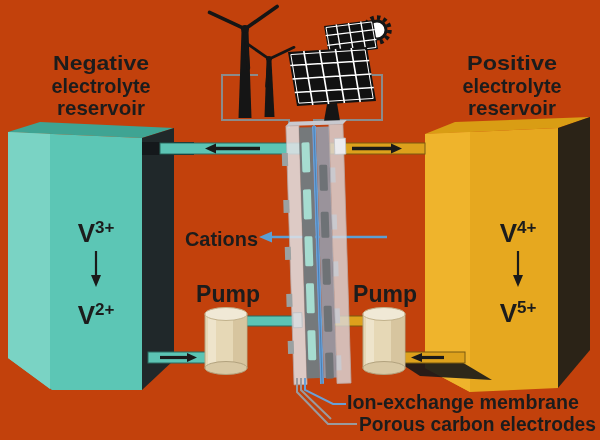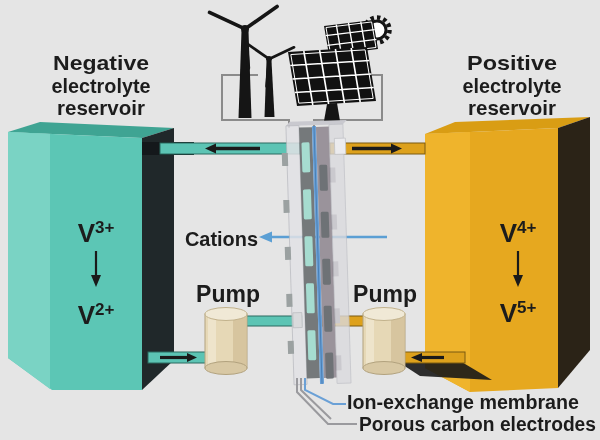--- a/index.html
+++ b/index.html
@@ -1,16 +1,16 @@
 <!DOCTYPE html>
 <html><head>
 <meta charset="utf-8">
 <style>
   html,body{margin:0;padding:0;background:#ffffff;}
-  .stage{position:relative;width:600px;height:440px;background:#e5e5e5;overflow:hidden;}
+  .stage{position:relative;width:600px;height:440px;background:#c2410c;overflow:hidden;}
   svg{display:block;}
   text{font-family:"Liberation Sans",sans-serif;font-weight:700;fill:#1c1c1c;}
   .sup{font-weight:700;}
 </style>
 </head>
 <body>
 
 <div class="stage">
 <svg width="600" height="440" viewBox="0 0 600 440" xmlns="http://www.w3.org/2000/svg">
 

